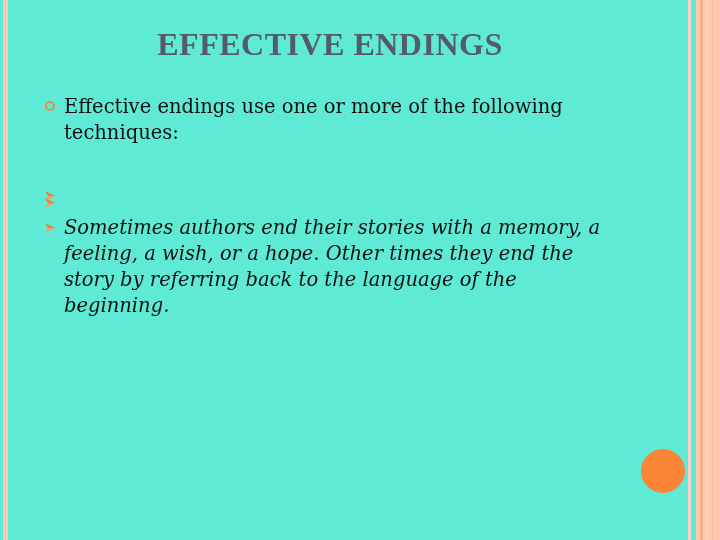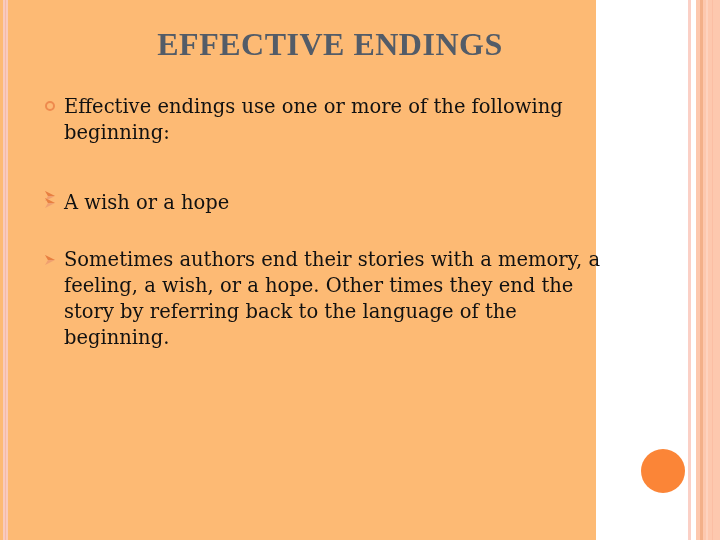--- a/index.html
+++ b/index.html
@@ -10,22 +10,22 @@
       width: 720px;
       height: 540px;
       position: relative;
       overflow: hidden;
       background: #ffffff;
       font-family: "DejaVu Serif", "Liberation Serif", serif;
     }
     .slide {
       position: absolute;
       left: 0; top: 0;
-      width: 596px; height: 540px;
-      background: #fdba74;
+      width: 720px; height: 540px;
+      background: #5eead4;
     }
     
     .left-stripe {
       position: absolute;
       left: 3px; top: 0;
       width: 5px; height: 540px;
       background: #f9cbbd;
     }
     .left-stripe::after {
       content: "";
@@ -126,42 +126,41 @@
     <div class="light1"></div>
     <div class="light2"></div>
   </div>
   <div class="orange-dot"></div>
 
   <h1 class="title">EFFECTIVE ENDINGS</h1>
 
   <div class="body">
     <div class="item">
       <span class="bullet-circle"></span>
-      <span>Effective endings use one or more of the following beginning:</span>
+      <span>Effective endings use one or more of the following techniques:</span>
     </div>
 
     <div class="gap-large"></div>
 
     <div class="item arrow-item">
       <svg class="bullet-arrow" viewBox="0 0 10 10">
         <polygon points="0,0 10,5 0,10 3,5" fill="#f0a070"></polygon>
         <polygon points="0,0 10,5 3,5" fill="#e88040"></polygon>
       </svg>
     </div>
     <div class="item arrow-item">
       <svg class="bullet-arrow" viewBox="0 0 10 10">
         <polygon points="0,0 10,5 0,10 3,5" fill="#f0a070"></polygon>
         <polygon points="0,0 10,5 3,5" fill="#e88040"></polygon>
       </svg>
-      <span>A wish or a hope</span>
     </div>
 
     <div class="gap-para"></div>
 
-    <div class="item" style="width:540px;">
+    <div class="item" style="width:540px;font-style:italic;">
       <svg class="bullet-arrow" viewBox="0 0 10 10">
         <polygon points="0,0 10,5 0,10 3,5" fill="#f0a070"></polygon>
         <polygon points="0,0 10,5 3,5" fill="#e88040"></polygon>
       </svg>
       <span>Sometimes authors end their stories with a memory, a feeling, a wish, or a hope. Other times they end the story by referring back to the language of the beginning.</span>
     </div>
   </div>
 </div>
 
 </body></html>

